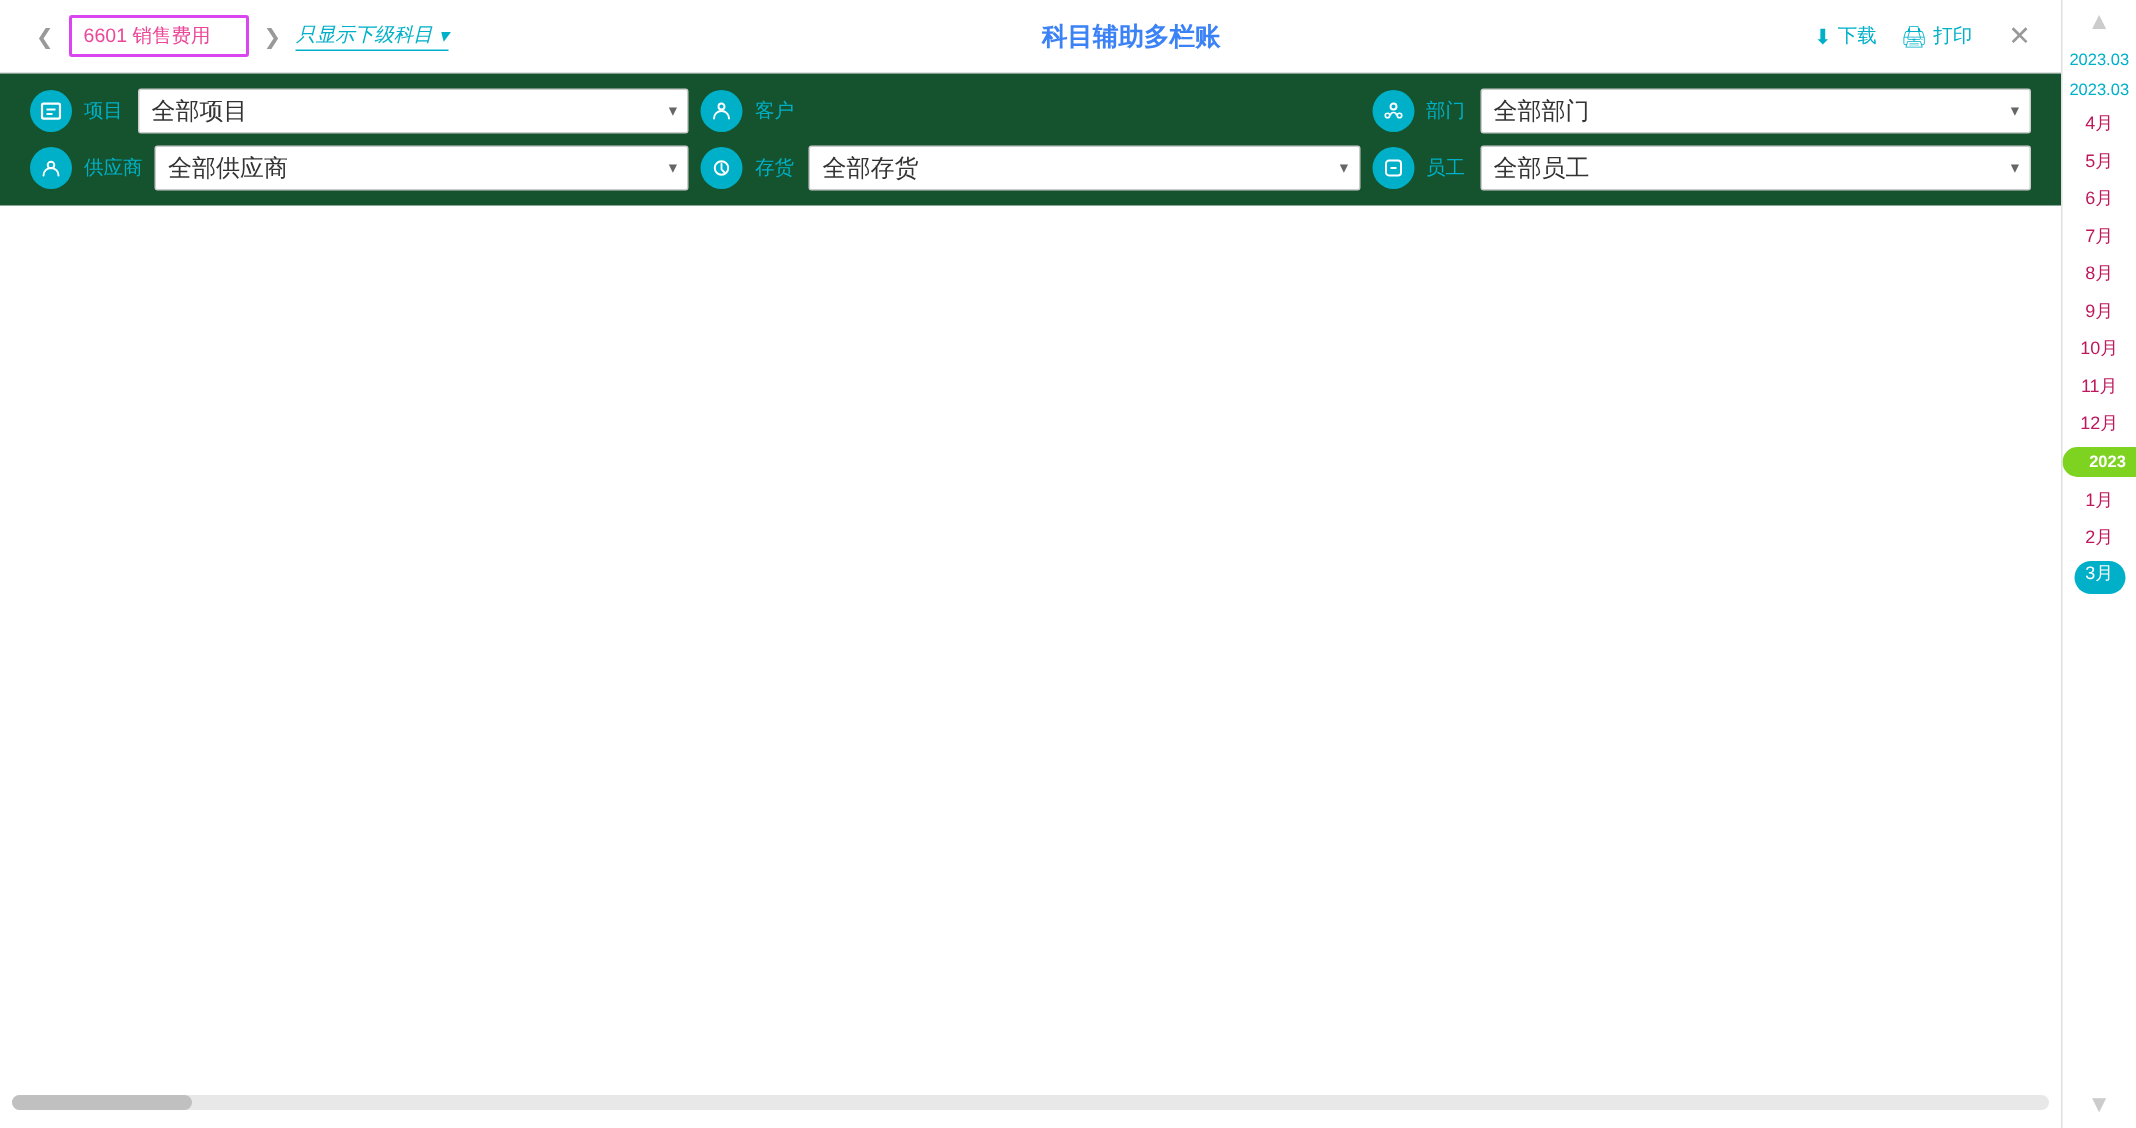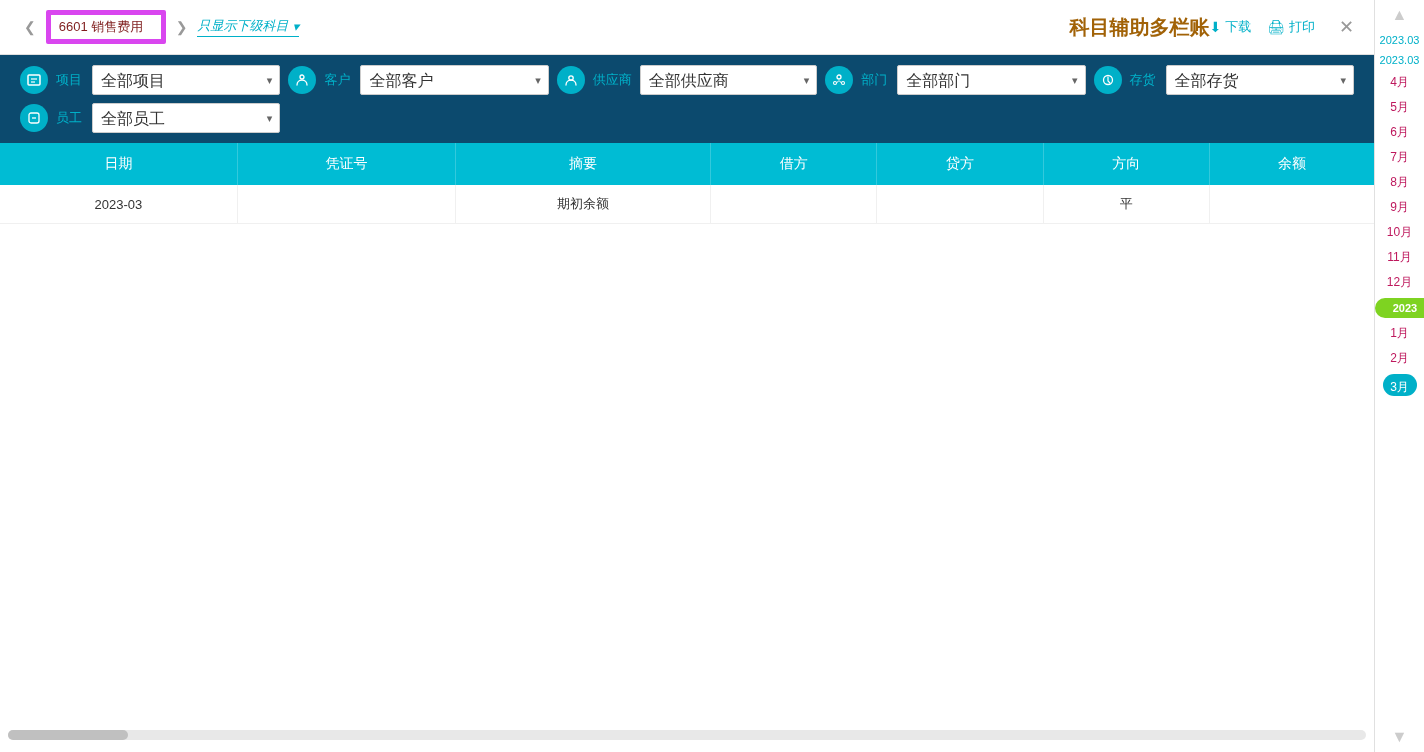--- a/index.html
+++ b/index.html
@@ -26,44 +26,44 @@
       align-items: center;
       gap: 6px;
     }
     .nav-arrow {
       color: #999;
       cursor: pointer;
       font-size: 14px;
       padding: 2px 4px;
     }
     .account-code {
-      color: #7f1d1d;
-      font-size: 13px;
-      border: 5px solid #d946ef;
+      color: #ec4899;
+      font-size: 13px;
+      border: 2px solid #d946ef;
       padding: 3px 8px;
       min-width: 120px;
       border-radius: 2px;
     }
     .show-lower {
       color: #00b0c8;
       font-size: 13px;
       cursor: pointer;
       display: flex;
       align-items: center;
       gap: 4px;
       border-bottom: 1px solid #00b0c8;
       padding-bottom: 1px;
       font-style: italic;
     }
     .header-title {
       flex: 1;
-      text-align: right;
-      font-size: 20px;
+      text-align: center;
+      font-size: 17px;
       font-weight: bold;
-      color: #a16207;
+      color: #3b82f6;
     }
     .header-actions {
       display: flex;
       align-items: center;
       gap: 16px;
     }
     .header-btn {
       display: flex;
       align-items: center;
       gap: 4px;
@@ -75,23 +75,23 @@
       color: #999;
       font-size: 18px;
       cursor: pointer;
       margin-left: 8px;
     }
 
     
     .filter-bar {
       padding: 10px 20px;
       display: grid;
-      grid-template-columns: repeat(5, 1fr);
+      grid-template-columns: repeat(3, 1fr);
       gap: 8px;
-      background: #0c4a6e;
+      background: #14532d;
     }
     .filter-row {
       display: flex;
       align-items: center;
       gap: 8px;
     }
     .filter-icon {
       width: 28px;
       height: 28px;
       border-radius: 50%;
@@ -225,21 +225,21 @@
     <div class="sidebar-item">8月</div>
     <div class="sidebar-item">9月</div>
     <div class="sidebar-item">10月</div>
     <div class="sidebar-item">11月</div>
     <div class="sidebar-item">12月</div>
     <div style="width:60px; height:20px; background:#7ed321; border-radius:10px; display:flex; align-items:center; justify-content:center; margin:3px auto;">
       <span style="color:#fff; font-size:11px; font-weight:bold;">2023</span>
     </div>
     <div class="sidebar-item">1月</div>
     <div class="sidebar-item">2月</div>
-    <div style="width:34px; height:22px; background:#00b0c8; border-radius:11px; display:flex; align-items:flex-end; justify-content:center; margin:3px auto;">
+    <div style="width:34px; height:22px; background:#00b0c8; border-radius:11px; display:flex; align-items:flex-start; justify-content:center; margin:3px auto;">
       <span style="color:#fff; font-size:12px;">3月</span>
     </div>
     <div class="sidebar-arrow" style="margin-top: auto;">▼</div>
   </div>
 
   <div style="margin-right: 50px; height: 100%; display: flex; flex-direction: column;">
 
     <div class="header">
       <div class="header-left">
         <span class="nav-arrow">❮</span>
@@ -282,57 +282,52 @@
         </div>
       </div>
       <div class="filter-row">
         <div class="filter-icon">
           <svg width="14" height="14" viewBox="0 0 14 14" fill="none">
               <path d="M7 2a2 2 0 100 4 2 2 0 000-4z" stroke="white" stroke-width="1.3"></path>
               <path d="M2 12c0-2.8 2.2-5 5-5s5 2.2 5 5" stroke="white" stroke-width="1.3" stroke-linecap="round"></path>
             </svg>
         </div>
         <span class="filter-label">客户</span>
-        <div class="filter-select-wrapper">
-          <select>
-            <option>全部客户</option>
-          </select>
-        </div>
-      </div>
-      <div class="filter-row">
-        <div class="filter-icon">
-          <svg width="14" height="14" viewBox="0 0 14 14" fill="none">
-              <circle cx="7" cy="5" r="2.2" stroke="white" stroke-width="1.3"></circle>
-              <path d="M2 12c0-2.8 2.2-5 5-5s5 2.2 5 5" stroke="white" stroke-width="1.3" stroke-linecap="round"></path>
-            </svg>
-        </div>
-        <span class="filter-label">供应商</span>
-        <div class="filter-select-wrapper">
-          <select>
-            <option>全部供应商</option>
-          </select>
-        </div>
-      </div>
-
+      </div>
       <div class="filter-row">
         <div class="filter-icon">
           <svg width="14" height="14" viewBox="0 0 14 14" fill="none">
               <circle cx="7" cy="4" r="2" stroke="white" stroke-width="1.3"></circle>
               <circle cx="3" cy="10" r="1.5" stroke="white" stroke-width="1.1"></circle>
               <circle cx="11" cy="10" r="1.5" stroke="white" stroke-width="1.1"></circle>
               <path d="M5 10c0-1.1.9-2 2-2s2 .9 2 2" stroke="white" stroke-width="1"></path>
             </svg>
         </div>
         <span class="filter-label">部门</span>
         <div class="filter-select-wrapper">
           <select>
             <option>全部部门</option>
           </select>
         </div>
       </div>
+
+      <div class="filter-row">
+        <div class="filter-icon">
+          <svg width="14" height="14" viewBox="0 0 14 14" fill="none">
+              <circle cx="7" cy="5" r="2.2" stroke="white" stroke-width="1.3"></circle>
+              <path d="M2 12c0-2.8 2.2-5 5-5s5 2.2 5 5" stroke="white" stroke-width="1.3" stroke-linecap="round"></path>
+            </svg>
+        </div>
+        <span class="filter-label">供应商</span>
+        <div class="filter-select-wrapper">
+          <select>
+            <option>全部供应商</option>
+          </select>
+        </div>
+      </div>
       <div class="filter-row">
         <div class="filter-icon">
           <svg width="14" height="14" viewBox="0 0 14 14" fill="none">
               <circle cx="7" cy="7" r="4.5" stroke="white" stroke-width="1.3"></circle>
               <path d="M7 4v4l2 2" stroke="white" stroke-width="1.2" stroke-linecap="round"></path>
             </svg>
         </div>
         <span class="filter-label">存货</span>
         <div class="filter-select-wrapper">
           <select>
@@ -349,46 +344,20 @@
         </div>
         <span class="filter-label">员工</span>
         <div class="filter-select-wrapper">
           <select>
             <option>全部员工</option>
           </select>
         </div>
       </div>
     </div>
 
-    <div class="table-wrapper">
-      <table>
-        <thead>
-          <tr>
-            <th>日期</th>
-            <th>凭证号</th>
-            <th>摘要</th>
-            <th>借方</th>
-            <th>贷方</th>
-            <th>方向</th>
-            <th>余额</th>
-          </tr>
-        </thead>
-        <tbody>
-          <tr>
-            <td>2023-03</td>
-            <td></td>
-            <td>期初余额</td>
-            <td></td>
-            <td></td>
-            <td>平</td>
-            <td></td>
-          </tr>
-        </tbody>
-      </table>
-    </div>
 
     <div style="position: absolute; bottom: 12px; left: 0; right: 50px; height: 10px; display: flex; align-items: center; padding: 0 8px;">
       <div style="width: 100%; height: 10px; background: #e8e8e8; border-radius: 5px;">
         <div style="width: 120px; height: 100%; background: #c0c0c0; border-radius: 5px;"></div>
       </div>
     </div>
   </div>
 </div>
 
 </body></html>

